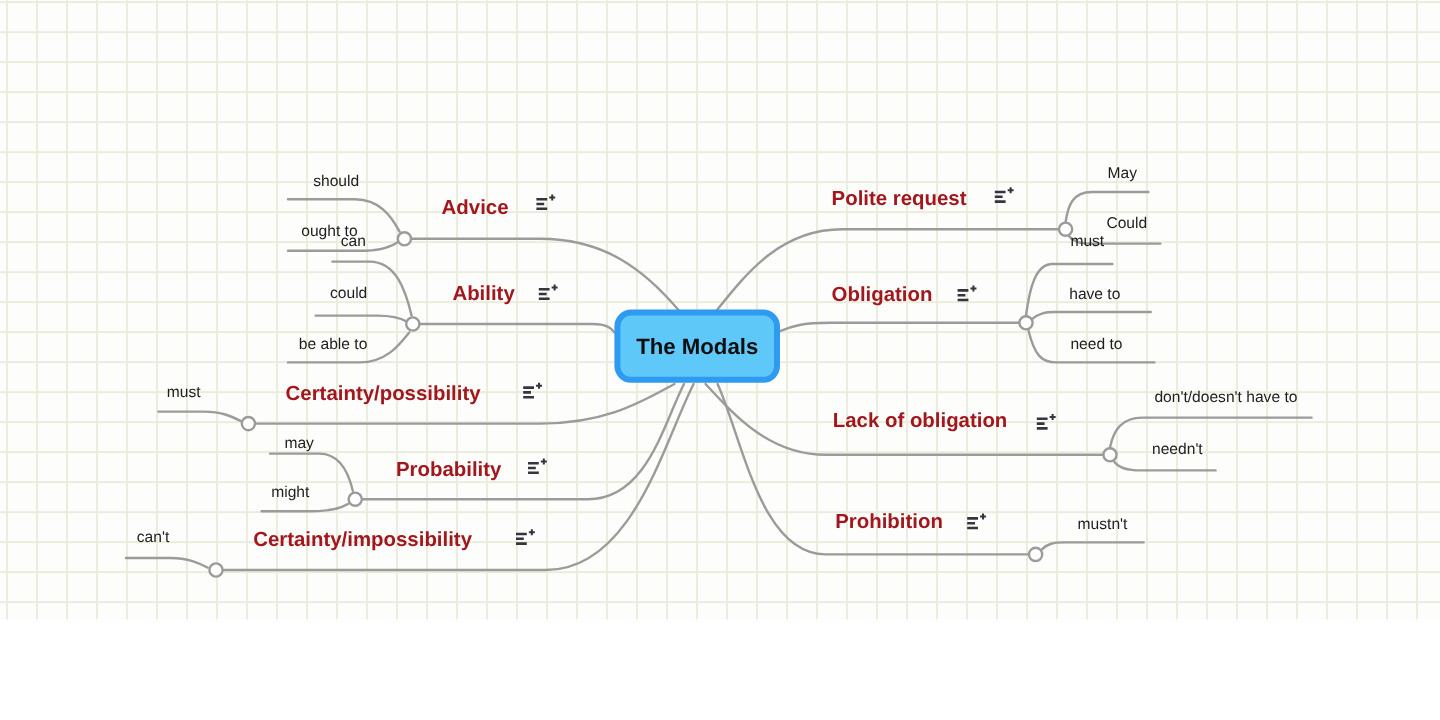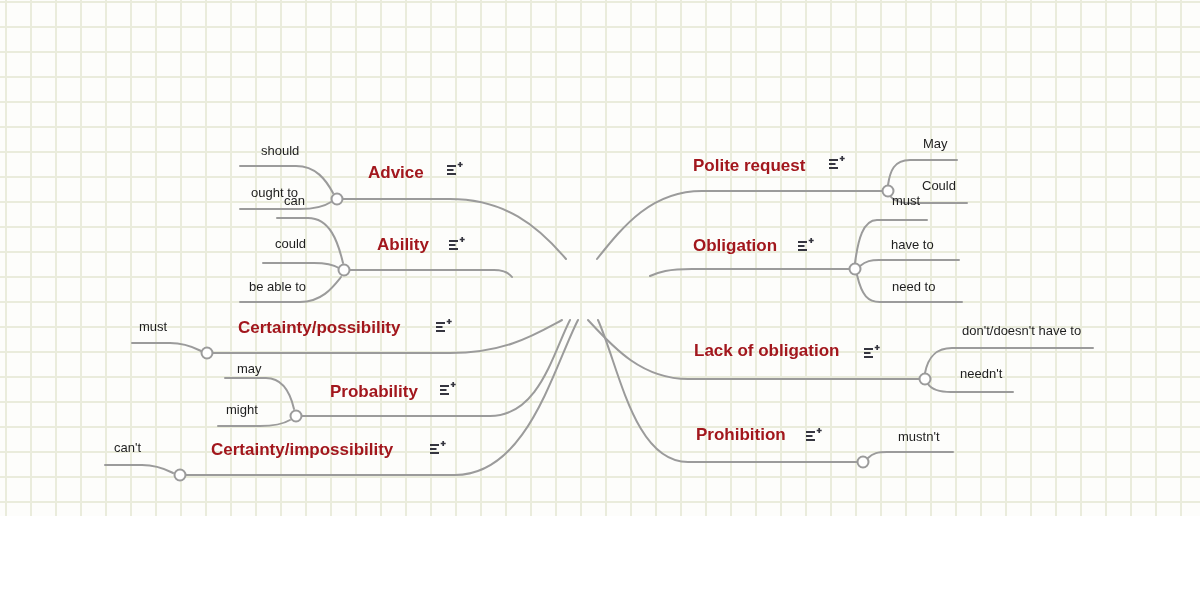--- a/index.html
+++ b/index.html
@@ -126,13 +126,16 @@
         <path d="M13.2,0 v5 M10.7,2.5 h5" class="icon-plus"></path>
       </g>
       <text x="898" y="441" class="sub">mustn't</text>
       <circle cx="863" cy="462" r="5.5" class="junction"></circle>
       <text x="696" y="440" class="topic">Prohibition</text>
       <g transform="translate(806,428)">
         <path d="M0,4 h9 M0,8 h6.5 M0,12 h9" class="icon-lines"></path>
         <path d="M13.2,0 v5 M10.7,2.5 h5" class="icon-plus"></path>
       </g>
     </svg>
+  <div class="root-topic">
+    <span>The Modals</span>
+  </div>
 </div>
 
 </body></html>

